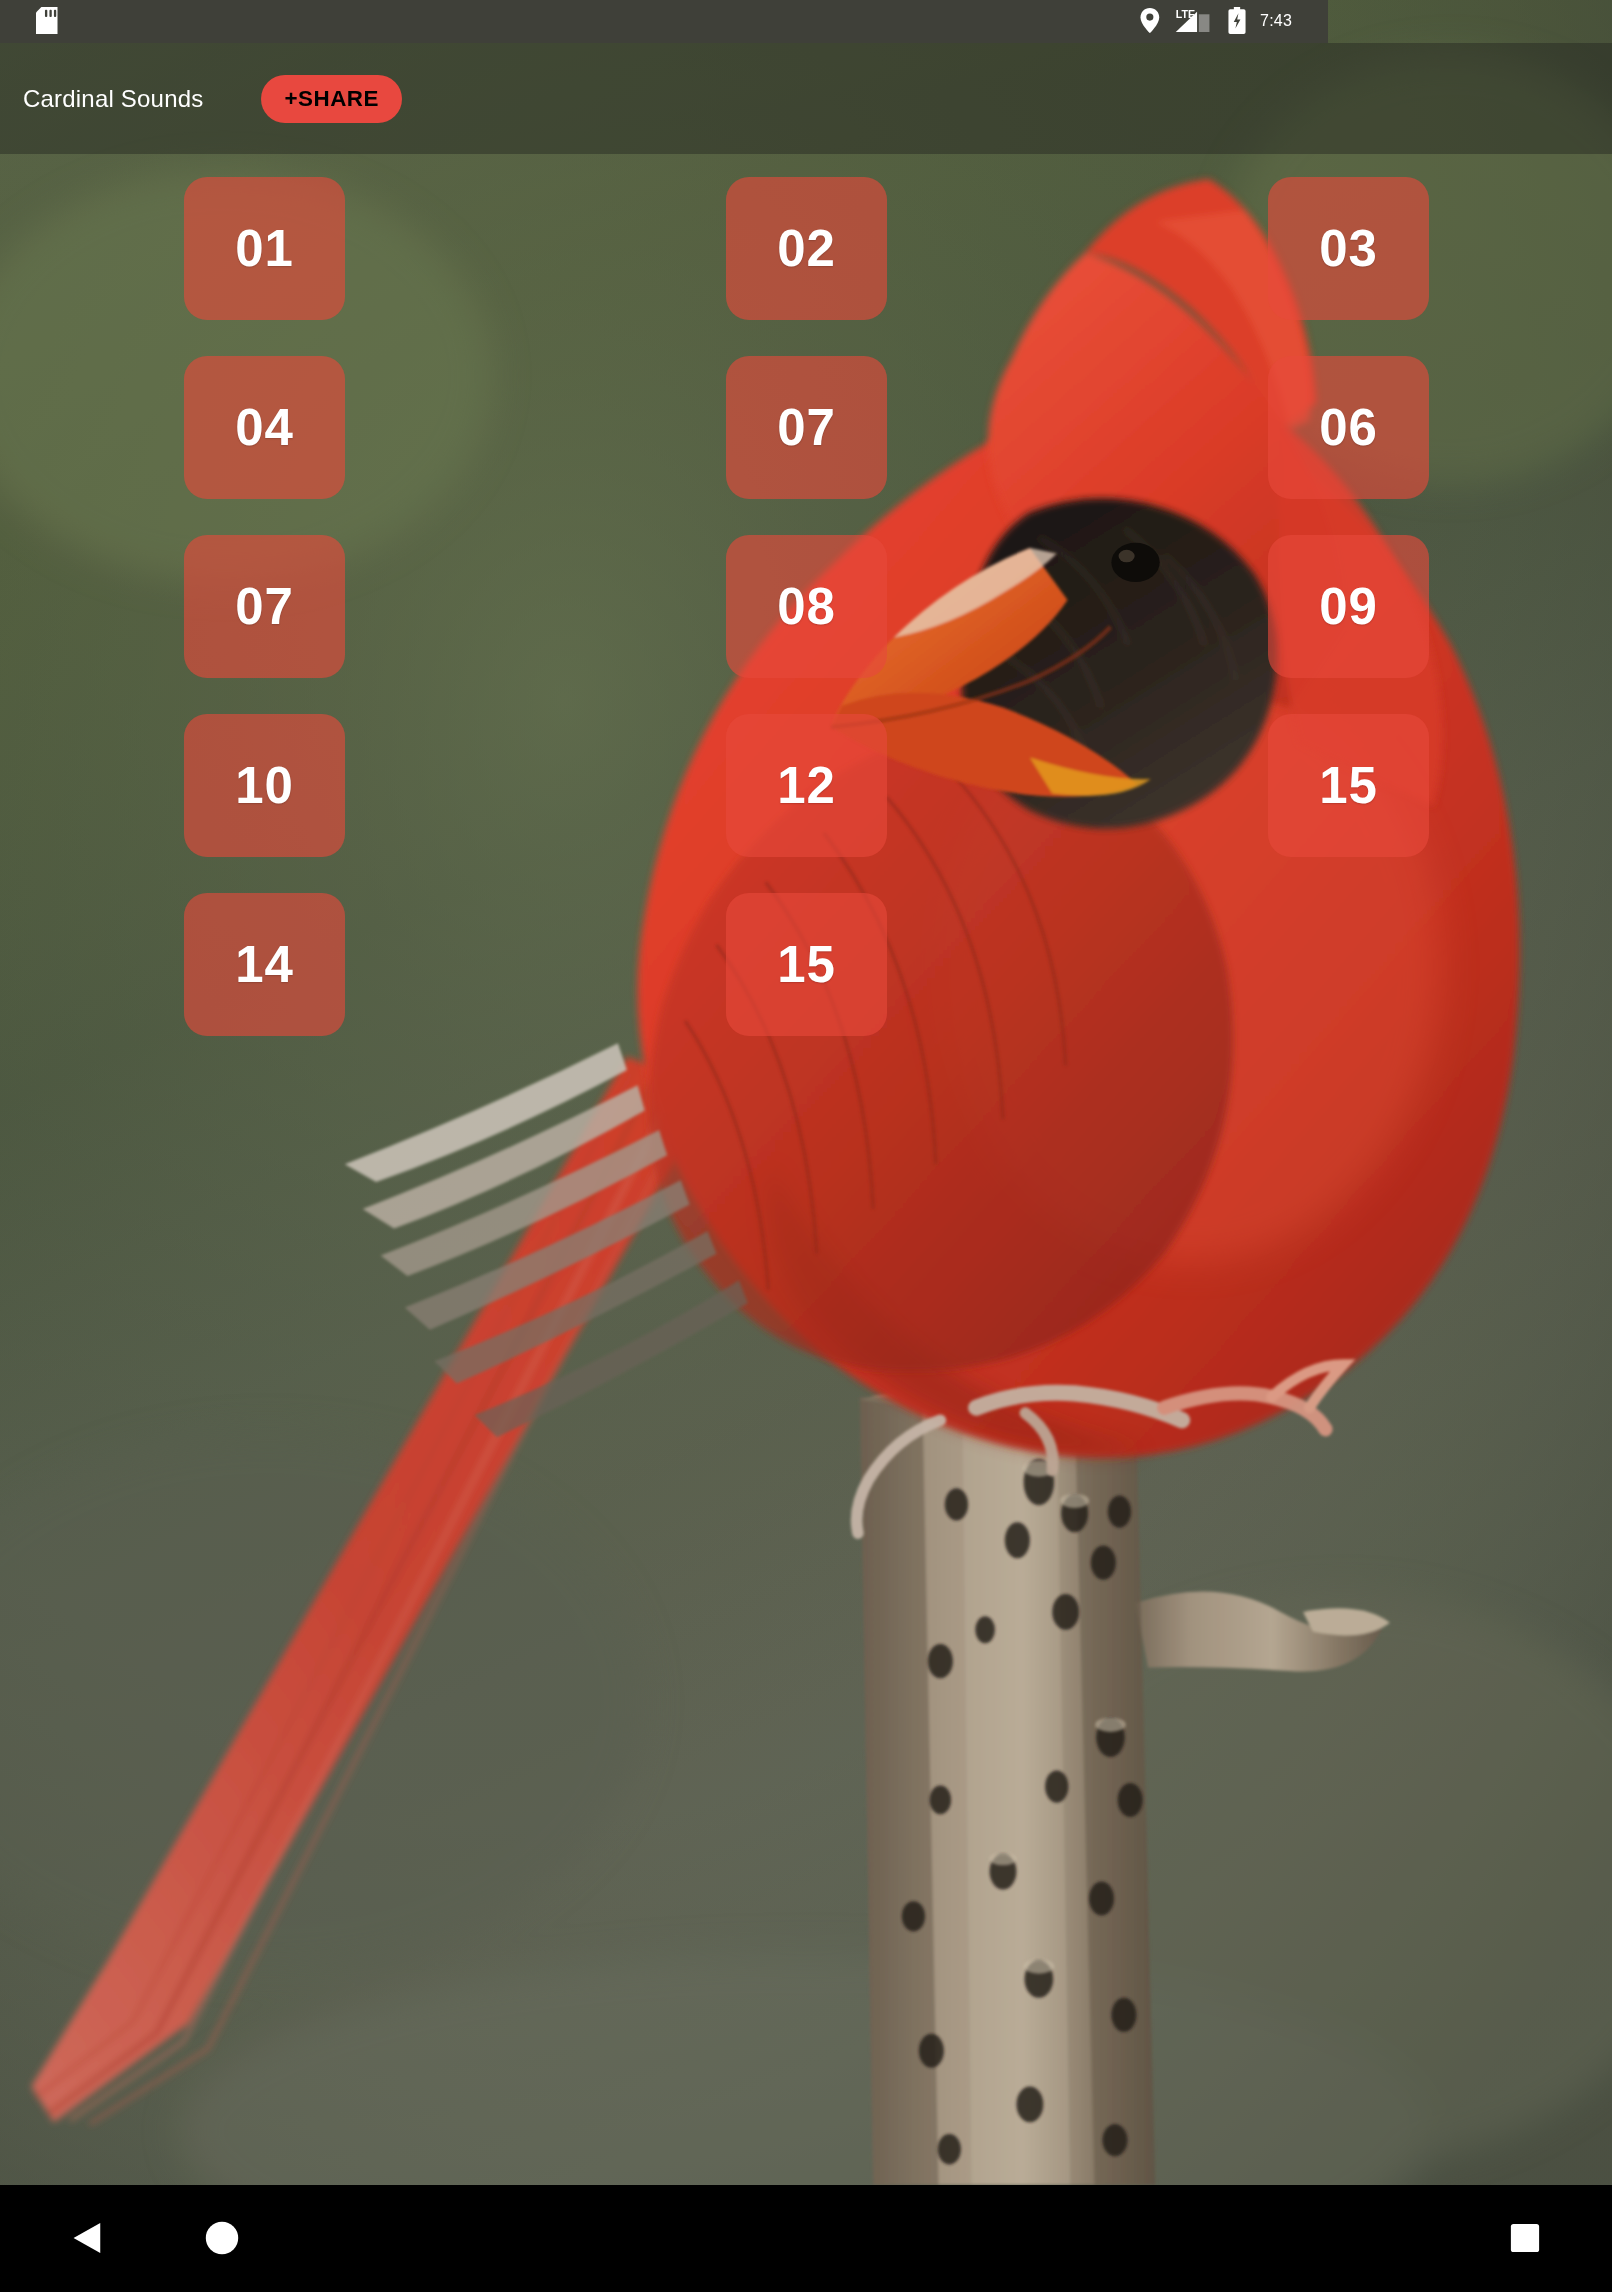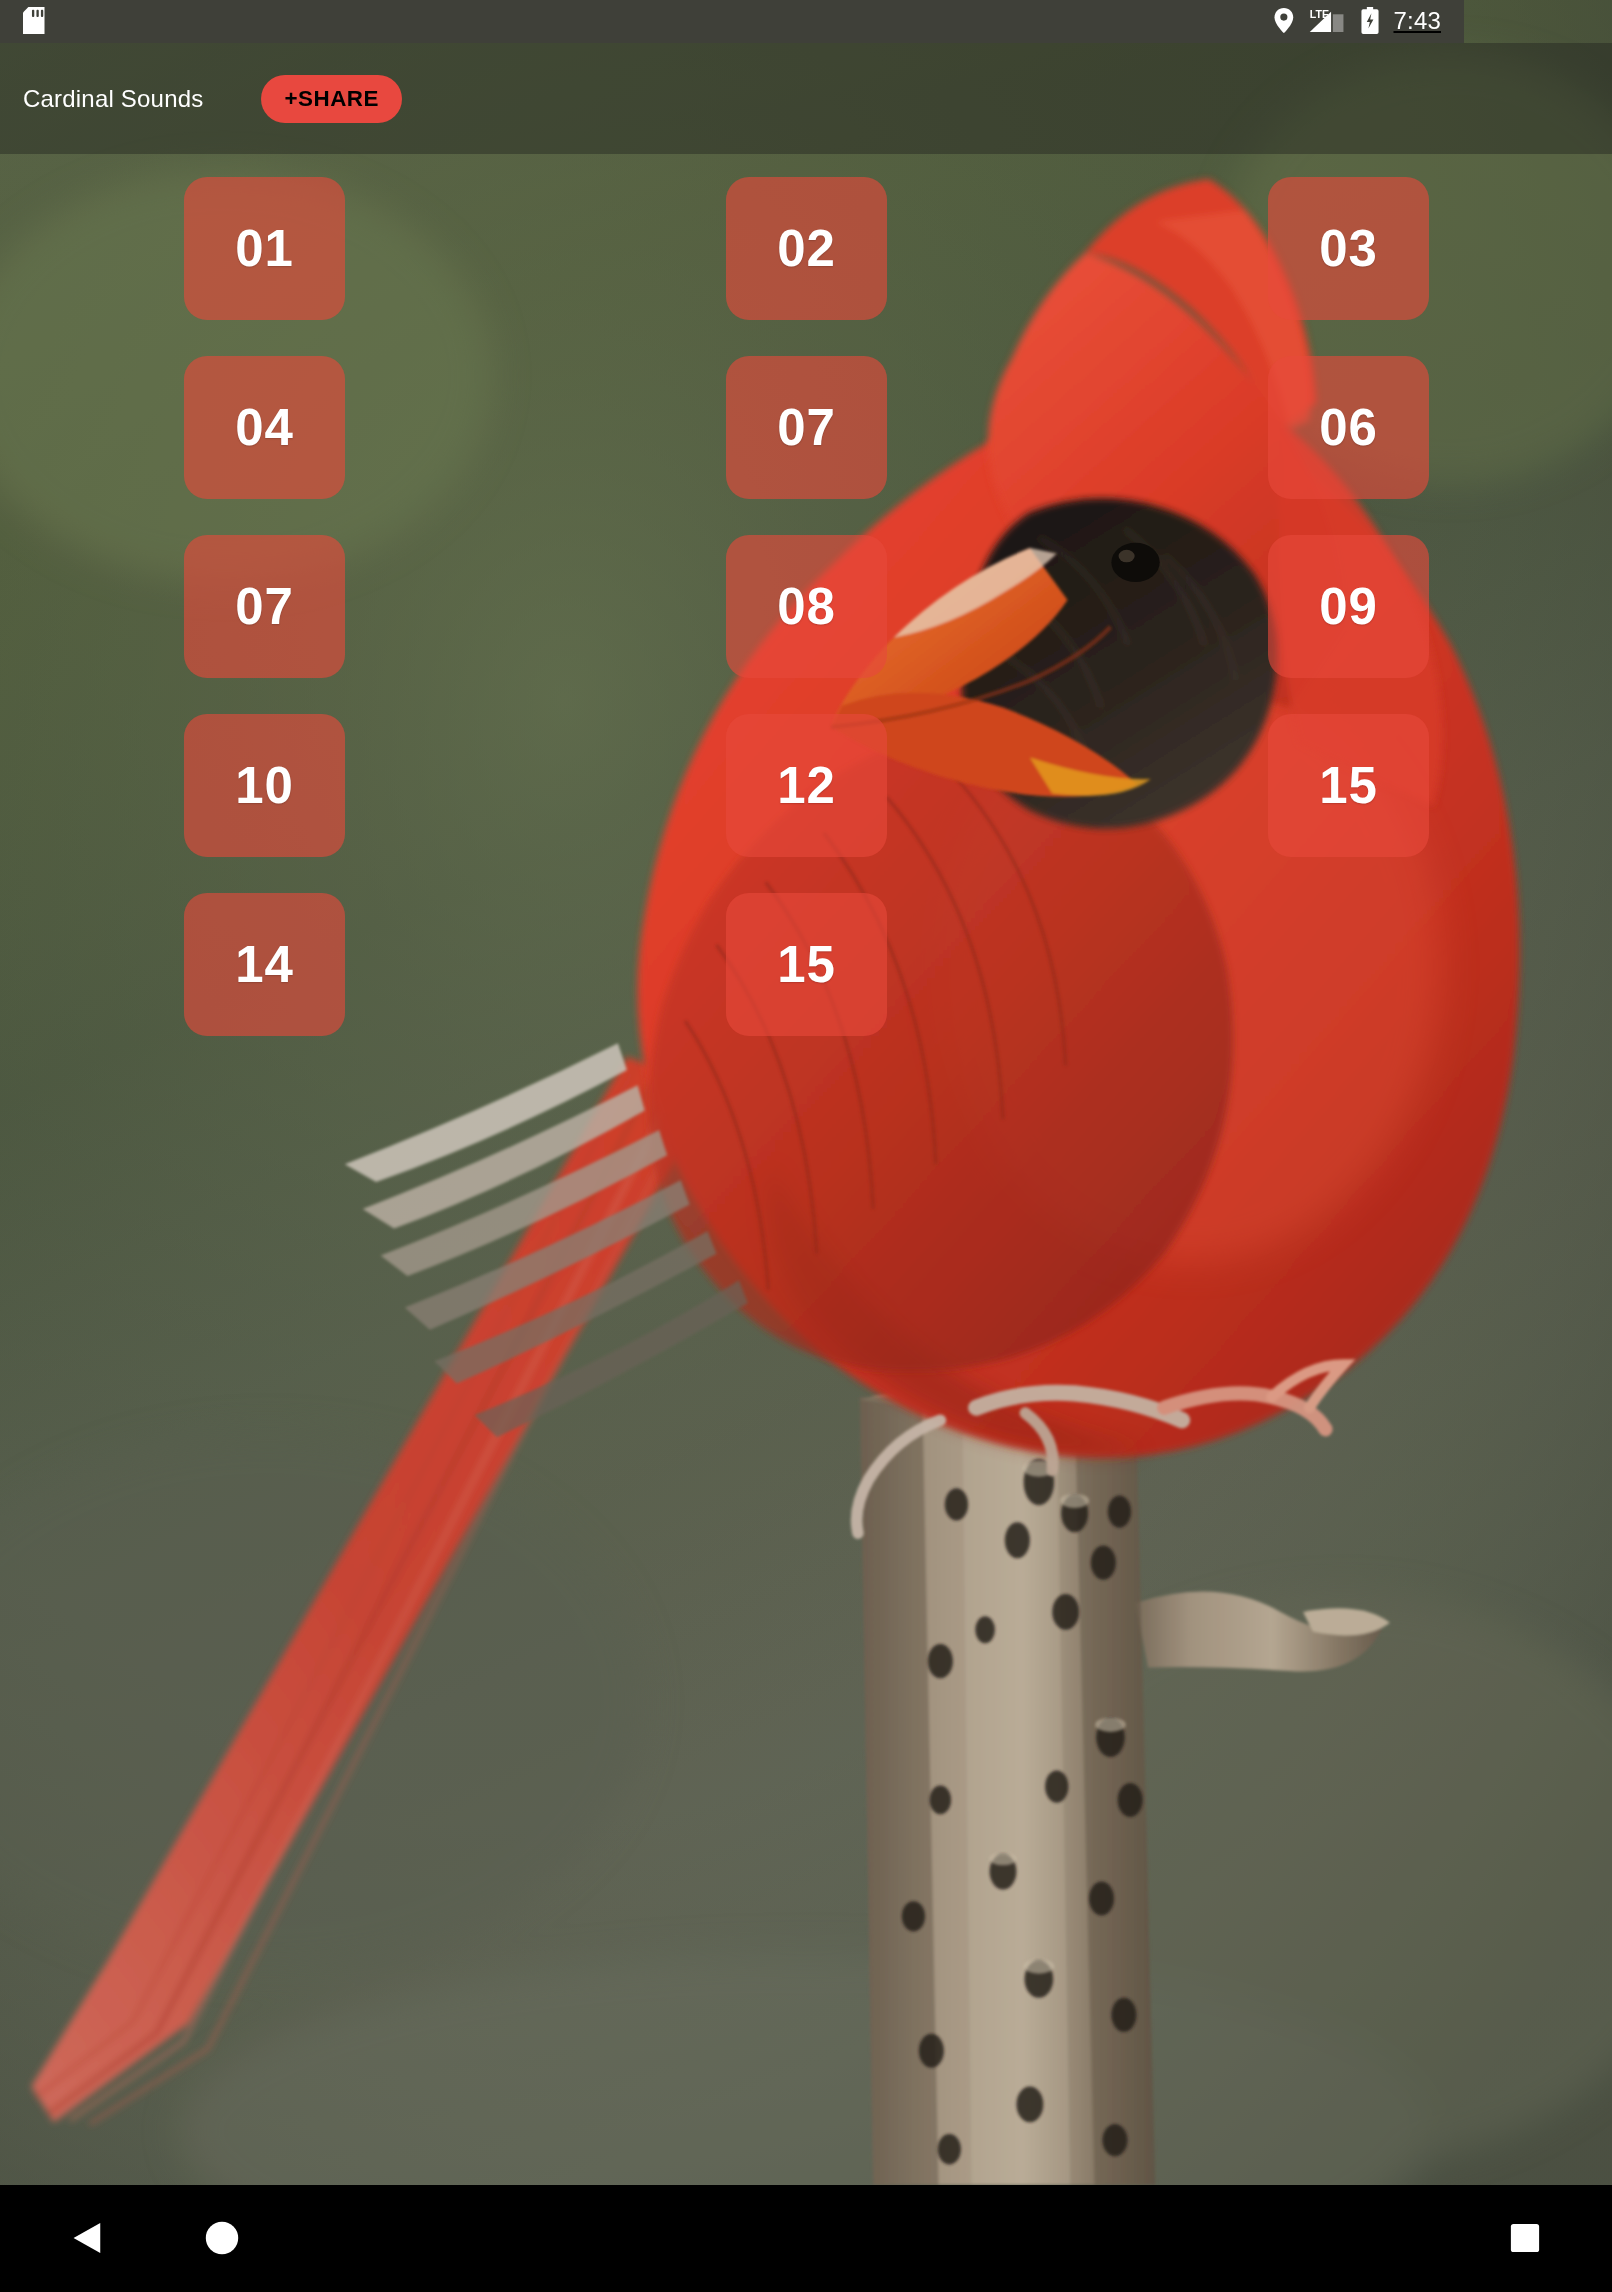--- a/index.html
+++ b/index.html
@@ -14,34 +14,33 @@
 
   
   #photo {
     position:absolute; left:0; top:0; width:1612px; height:2185px;
     z-index:0;
   }
   #photo svg { display:block; width:1612px; height:2185px; }
 
   
   #status-bar {
-    position:absolute; left:0; top:0; width:1464px; height:43px;
+    position:absolute; left:0; top:0; width:1328px; height:43px;
     background:#3f4039;
     z-index:40;
     display:flex; align-items:center;
-    padding:0 23px;
-    text-decoration:underline;
+    padding:0 36px;
   }
   #status-left { display:flex; align-items:center; gap:9px; }
   #status-right {
     margin-left:auto; display:flex; align-items:center; gap:14.3px;
     color:#ffffff;
   }
   #status-right .time {
-    color:#ffffff; font-size:24px; letter-spacing:0.2px;
+    color:#ffffff; font-size:16px; letter-spacing:0.2px;
     font-family:"Liberation Sans", sans-serif;
     position:relative; top:-0.9px;text-align:right;
   }
   .sicon { display:block; }
 
   
   #app-bar {
     position:absolute; left:0; top:43px; width:1612px; height:111px;
     background:rgba(32,34,28,0.42);
     z-index:30;

